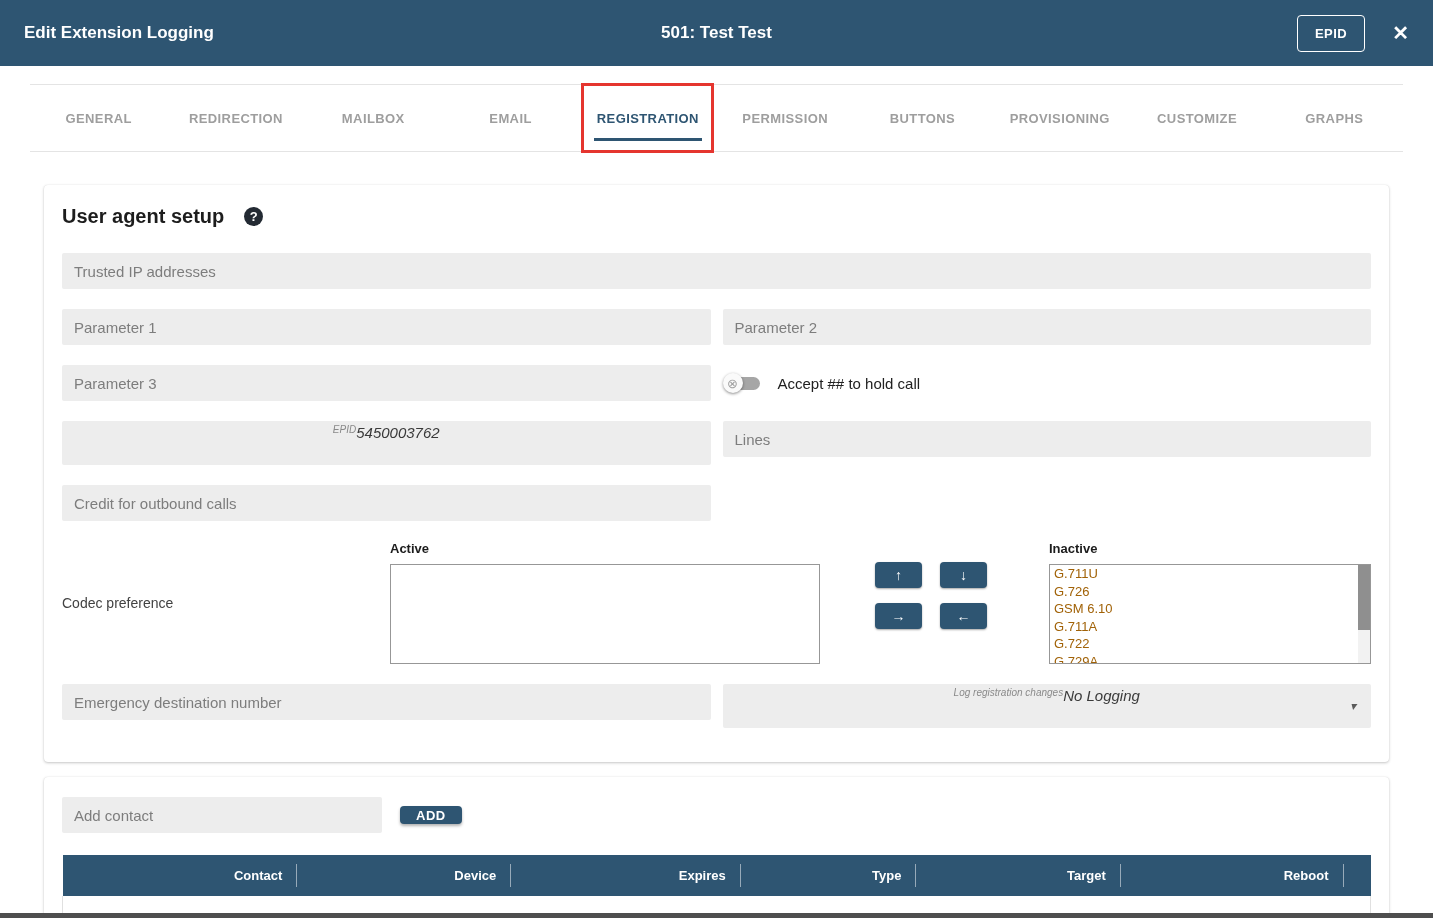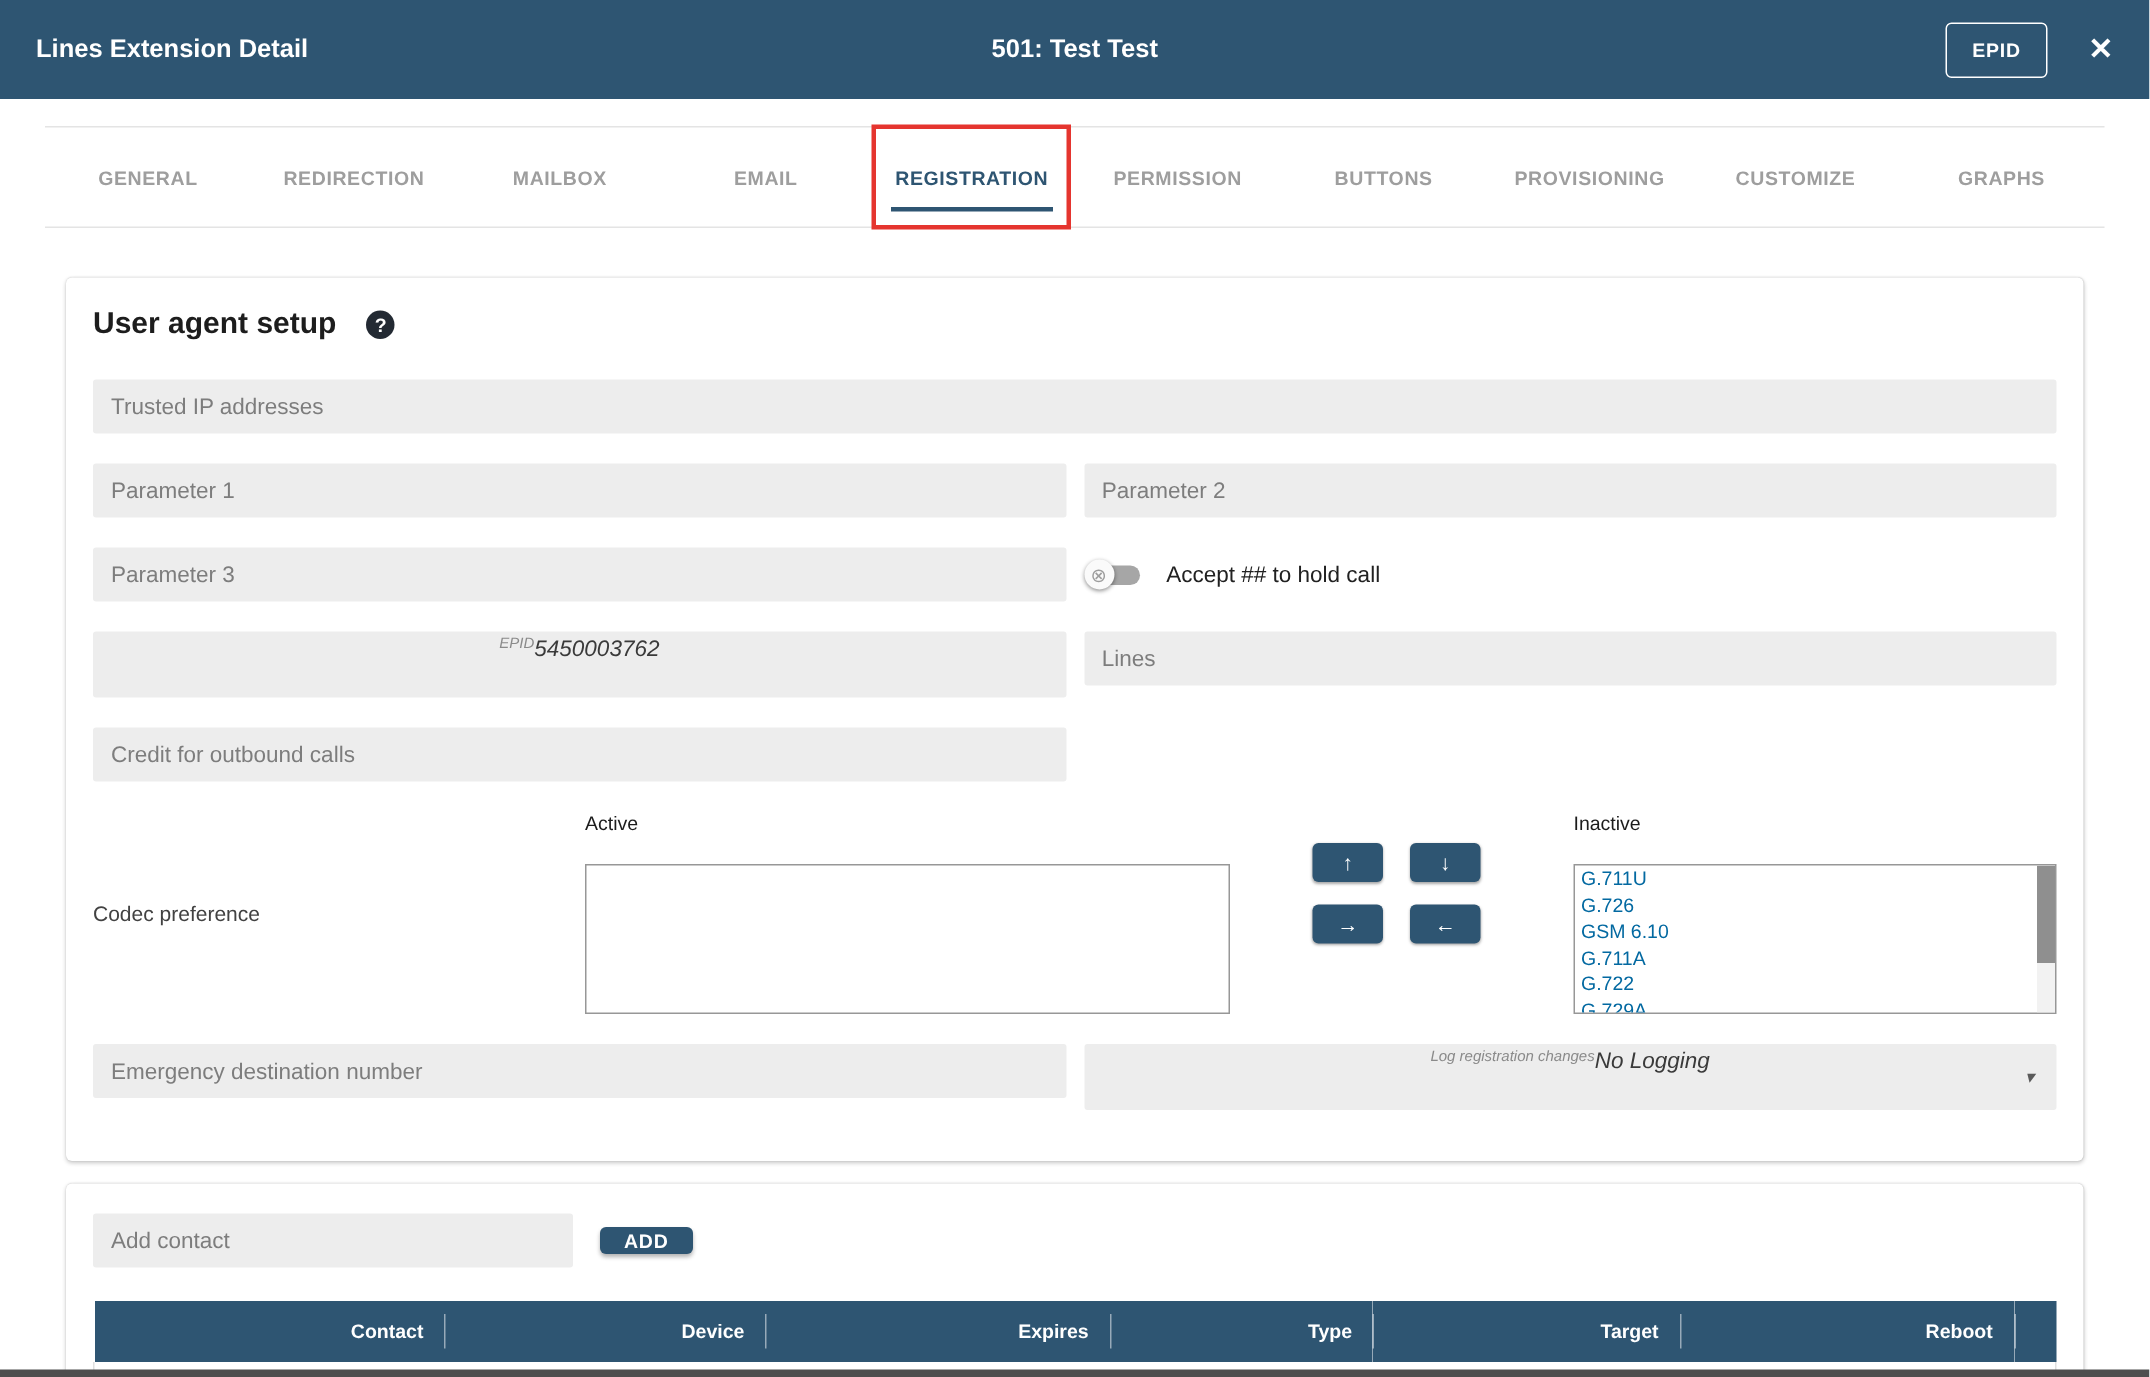--- a/index.html
+++ b/index.html
@@ -70,28 +70,28 @@
   .toggle-thumb { position:absolute; left:0; top:0; width:20px; height:20px;
     border-radius:50%; background:#fafafa; box-shadow:0 1px 3px rgba(0,0,0,.45);
     display:flex; align-items:center; justify-content:center; color:#9e9e9e;
     font-size:13px; line-height:1; }
   .toggle-label { font-size:15px; color:#212121; }
 
   
   .codec-block { display:flex; margin-bottom:20px; }
   .codec-label { width:328px; font-size:14px; color:#424242; align-self:center; }
   .codec-col { display:flex; flex-direction:column; }
-  .list-label { font-size:13px; font-weight:normal; color:#1c1c1c; margin-bottom:20px; }
+  .list-label { font-size:13px; font-weight:bold; color:#1c1c1c; margin-bottom:8px; }
   .listbox { height:100px; background:#fff; border:1px solid #979797;
     position:relative; overflow:hidden; }
   .listbox.active-box { width:430px; }
   .listbox.inactive-box { width:322px; }
   .codec-col.inactive-col { margin-left:auto; }
   .listbox-item { font-size:13px; line-height:17.5px; padding-left:4px;
-    color:#0369a1; white-space:nowrap; cursor:default; }
+    color:#a16207; white-space:nowrap; cursor:default; }
   .sb-track { position:absolute; right:0; top:0; bottom:0; width:12px;
     background:#f2f2f2; }
   .sb-thumb { position:absolute; right:0; top:0; width:12px; height:66%;
     background:#8f8f8f; }
 
   .arrows-grid { margin-left:55px; padding-top:21px; display:grid;
     grid-template-columns:47px 47px; grid-auto-rows:26px; column-gap:18px;
     row-gap:15px; align-content:start; }
   .arrow-btn { background:#2e5572; border:none; border-radius:4px; color:#fff;
     font-size:14px; display:flex; align-items:center; justify-content:center;
@@ -114,21 +114,21 @@
   .contacts-table tbody td { height:27px; border-left:1px solid #e0e0e0;
     border-right:1px solid #e0e0e0; background:#fff; }
 
   .bottom-strip { position:absolute; left:0; right:0; bottom:0; height:5px;
     background:#4e4e4e; z-index:20; }
 </style>
 </head>
 <body>
 
 <div class="app-header">
-  <div class="app-title">Lines Extension Detail</div>
+  <div class="app-title">Edit Extension Logging</div>
   <div class="app-center-title">501: Test Test</div>
   <button class="save-btn">EPID</button>
   <span class="close-x">✕</span>
 </div>
 
 <div class="tab-bar">
   <div class="tab">
       <span class="tab-label">GENERAL</span>
     </div>
   <div class="tab">

